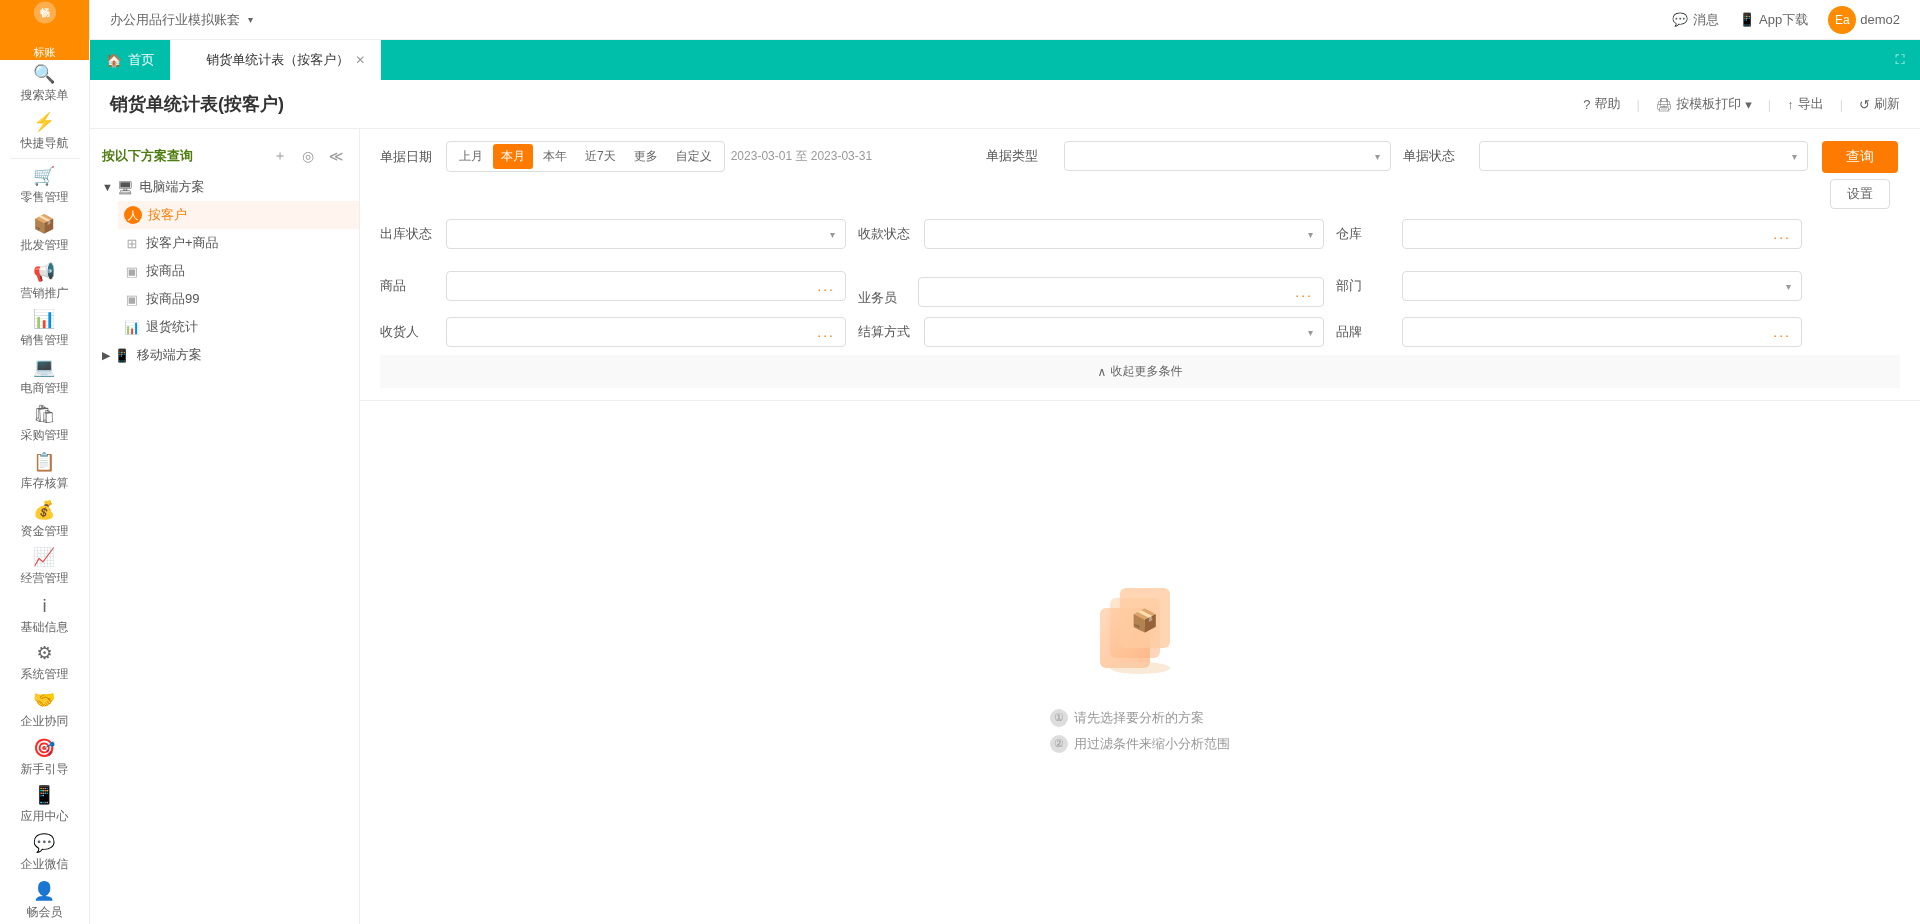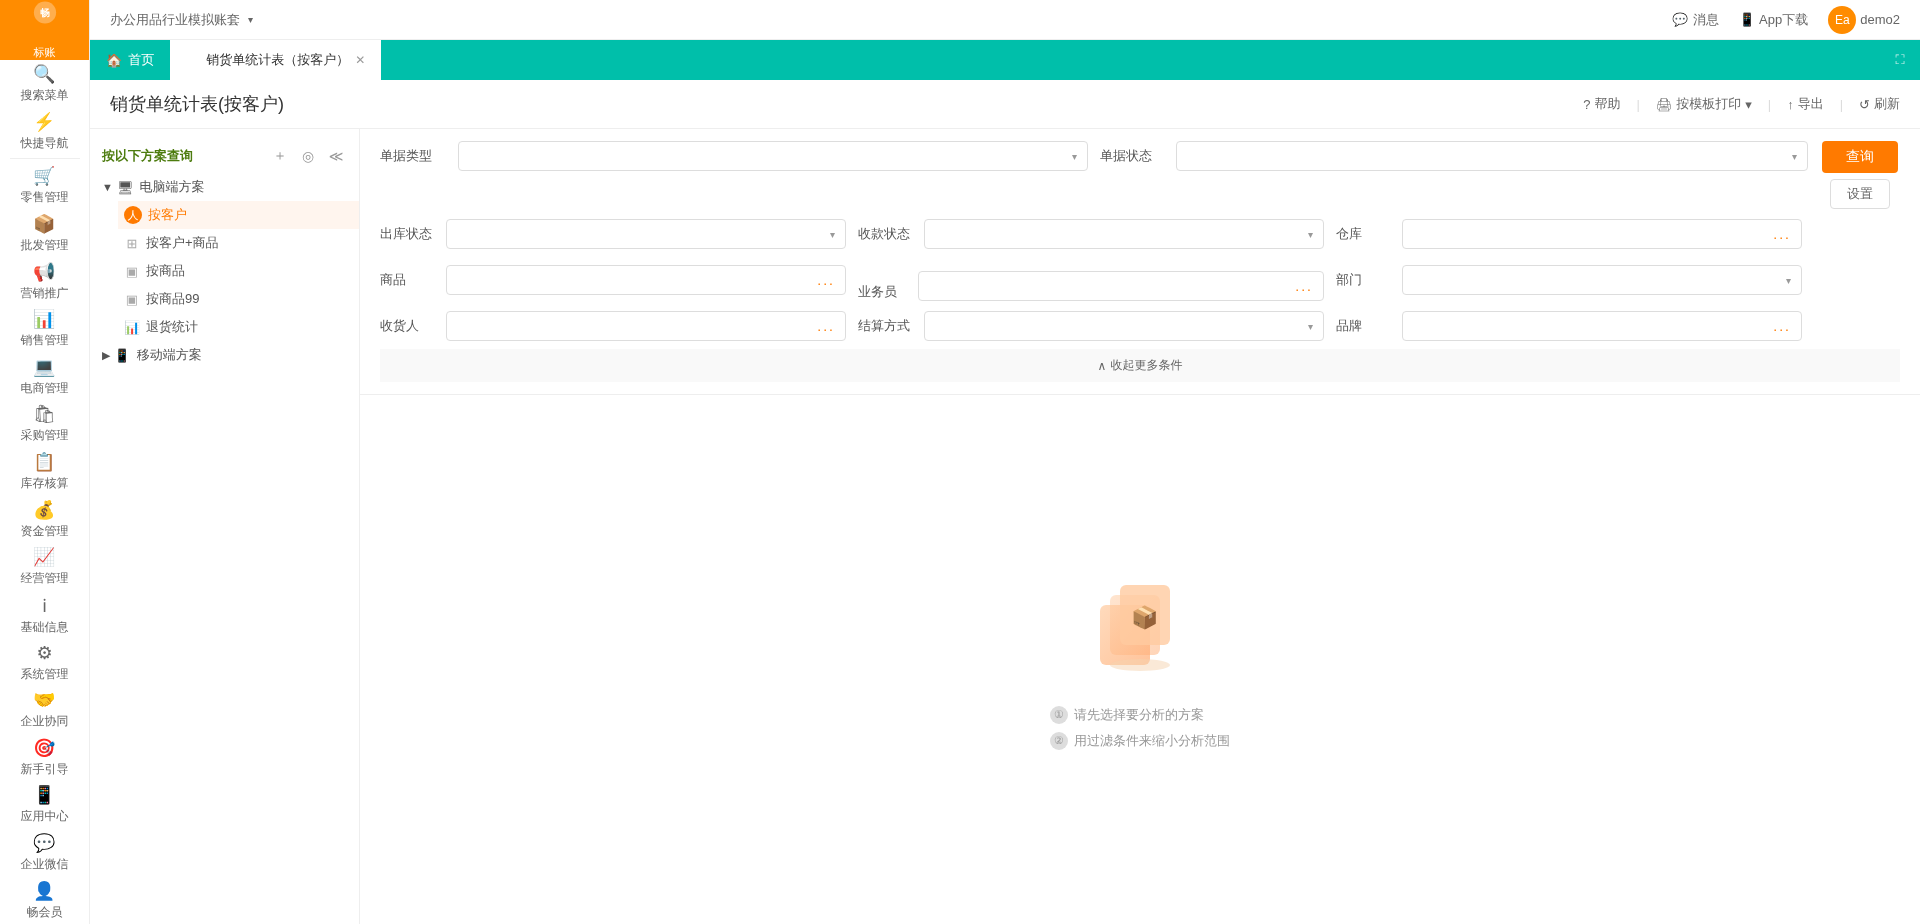--- a/index.html
+++ b/index.html
@@ -30,21 +30,21 @@
     .tabbar { height: 40px; background: #00bfaa; display: flex; align-items: center; padding: 0 0; }
     .tab { height: 40px; display: flex; align-items: center; padding: 0 16px; cursor: pointer; font-size: 13px; color: rgba(255,255,255,0.8); gap: 6px; }
     .tab.active { background: #fff; color: #333; border-radius: 0; padding-left: 36px; }
     .tab.home { color: #fff; }
     .tab .close-btn { font-size: 12px; color: #999; cursor: pointer; }
     .tab-expand { margin-left: auto; width: 40px; height: 40px; display: flex; align-items: center; justify-content: center; color: rgba(255,255,255,0.8); cursor: pointer; }
 
     
     .page { flex: 1; background: #f5f5f5; display: flex; flex-direction: column; overflow: hidden; }
     .page-header { background: #fff; padding: 12px 20px; display: flex; align-items: center; justify-content: space-between; border-bottom: 1px solid #eee; }
-    .page-title { font-size: 18px; font-weight: normal; color: #333; }
+    .page-title { font-size: 18px; font-weight: bold; color: #333; }
     .page-actions { display: flex; align-items: center; gap: 16px; }
     .page-action-btn { display: flex; align-items: center; gap: 4px; color: #666; cursor: pointer; font-size: 13px; }
 
     
     .content-body { display: flex; flex: 1; overflow: hidden; }
 
     
     .left-panel { width: 270px; background: #fff; border-right: 1px solid #eee; padding: 10px 0; display: flex; flex-direction: column; }
     .left-panel-header { display: flex; align-items: center; justify-content: space-between; padding: 6px 12px; }
     .left-panel-header .title { font-size: 13px; font-weight: bold; color: #4d7c0f; }
@@ -290,41 +290,53 @@
             <span>移动端方案</span>
           </div>
         </div>
       </div>
 
       <div class="right-panel">
 
         <div class="filter-area">
 
           <div style="display:flex;gap:12px;align-items:flex-start;margin-bottom:10px;">
+            <div style="display:flex;align-items:center;flex:2.2;gap:6px;">
+              <span class="filter-label">单据日期</span>
+              <div style="display:flex;align-items:center;border:1px solid #ddd;border-radius:4px;padding:2px 4px;gap:2px;">
+                <span class="date-btn">上月</span>
+                <span class="date-btn active">本月</span>
+                <span class="date-btn">本年</span>
+                <span class="date-btn">近7天</span>
+                <span class="date-btn">更多</span>
+                <span class="date-btn">自定义</span>
+              </div>
+              <span style="font-size:12px;color:#999;">2023-03-01 至 2023-03-31</span>
+            </div>
             <div style="display:flex;align-items:center;flex:1.5;gap:18px;">
               <span class="filter-label">单据类型</span>
               <div class="filter-input" style="flex:1;">
                 <span></span>
                 <span class="chevron">▾</span>
               </div>
             </div>
             <div style="display:flex;align-items:center;flex:1.5;gap:16px;">
               <span class="filter-label">单据状态</span>
               <div class="filter-input" style="flex:1;">
                 <span></span>
                 <span class="chevron">▾</span>
               </div>
             </div>
             <div class="filter-right-actions">
               <button class="query-btn">查询</button>
               <button class="settings-btn">设置</button>
             </div>
           </div>
 
-          <div style="display:flex;gap:12px;align-items:center;margin-bottom:10px;">
+          <div style="display:flex;gap:12px;align-items:center;margin-bottom:16px;">
             <div style="display:flex;align-items:center;flex:1;gap:6px;">
               <span class="filter-label">出库状态</span>
               <div class="filter-input" style="flex:1;">
                 <span></span>
                 <span class="chevron">▾</span>
               </div>
             </div>
             <div style="display:flex;align-items:center;flex:1;gap:6px;">
               <span class="filter-label">收款状态</span>
               <div class="filter-input" style="flex:1;">

